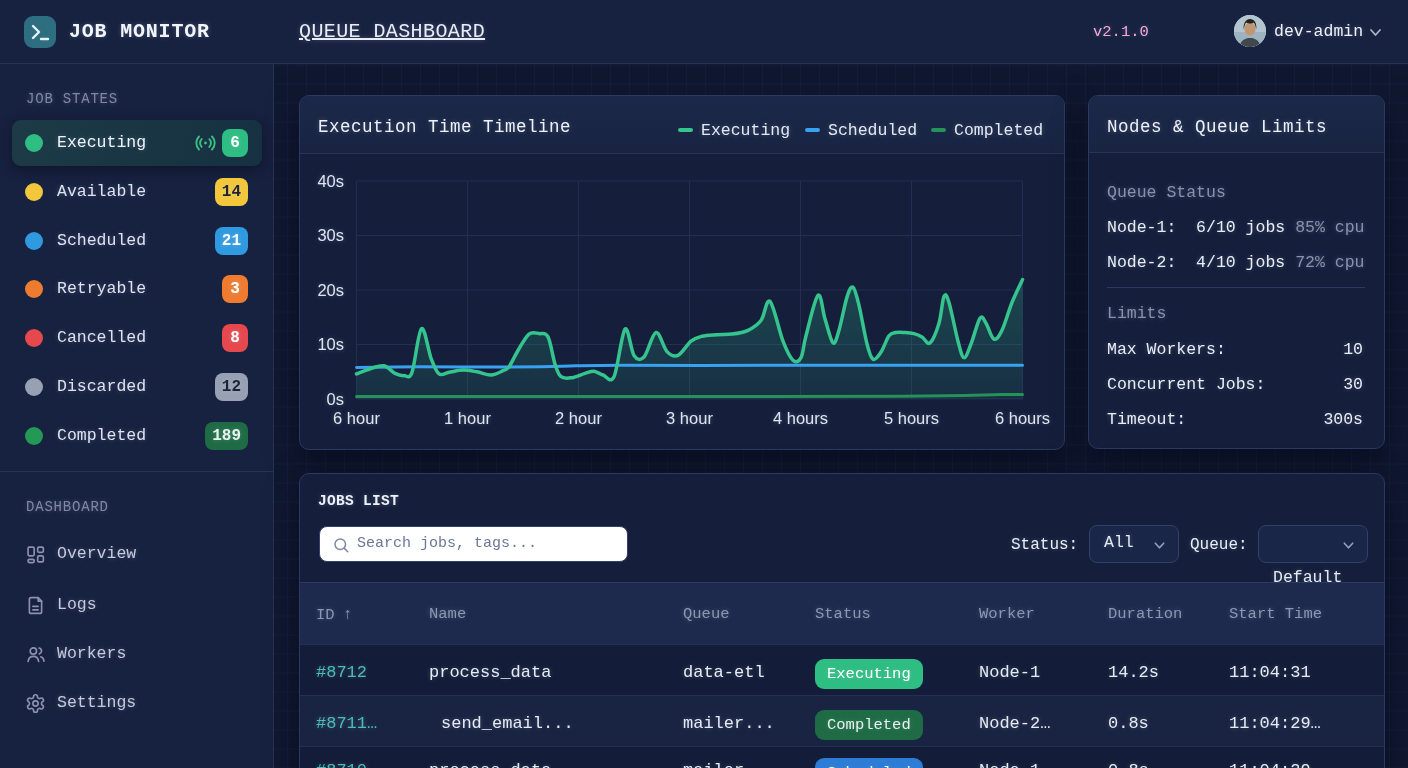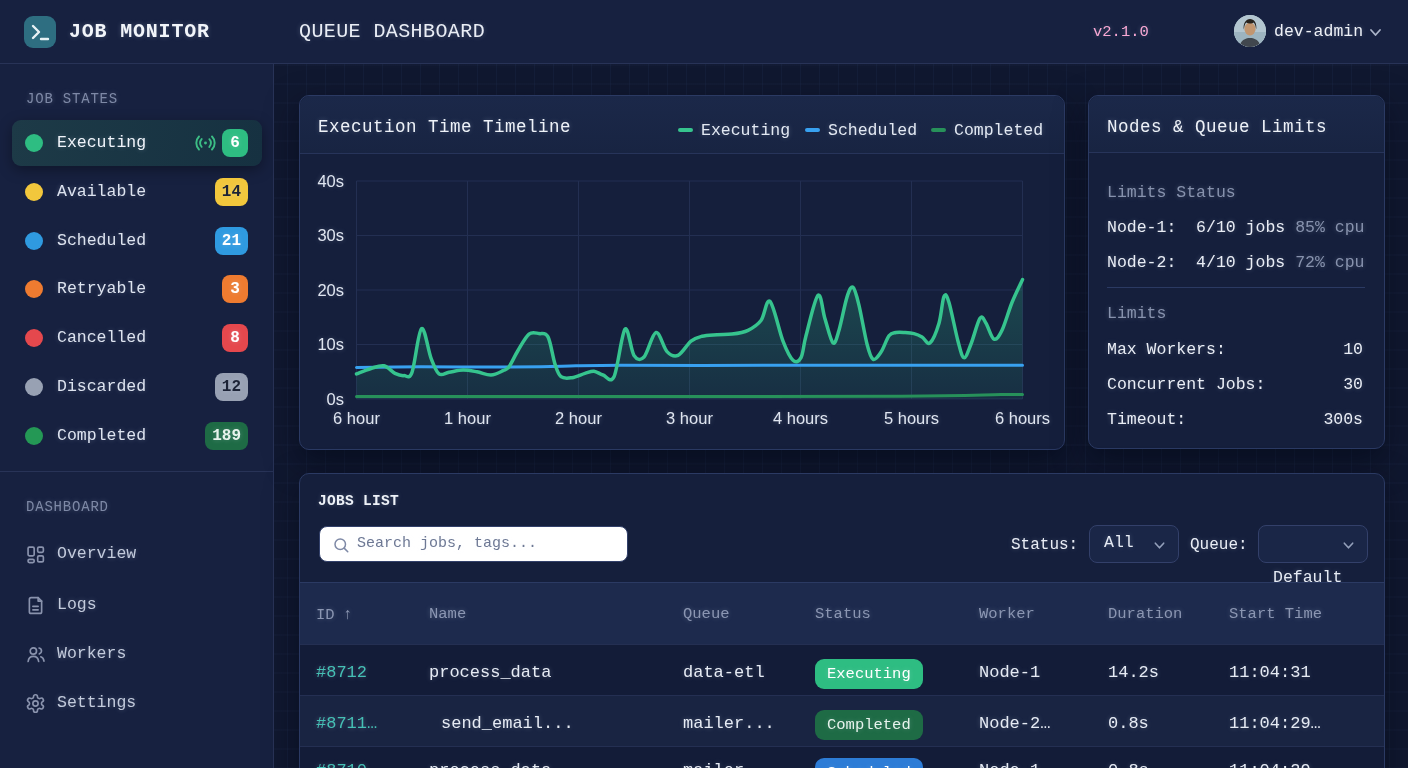--- a/index.html
+++ b/index.html
@@ -46,21 +46,21 @@
 </head>
 <body>
 <div id="header">
   <div class="abs" style="left:24px;top:16px;width:32px;height:32px;border-radius:9px;background:#2e6e81;">
     <svg width="32" height="32" viewBox="0 0 32 32">
         <path d="M9 10l6 6-6 6" stroke="#e8f2f5" stroke-width="2.4" fill="none" stroke-linecap="round" stroke-linejoin="round"></path>
         <path d="M17 23h7" stroke="#e8f2f5" stroke-width="2.4" fill="none" stroke-linecap="round"></path>
       </svg>
   </div>
   <div class="abs" style="left:69px;top:20px;font-size:20px;font-weight:bold;letter-spacing:0.8px;color:#f2f5fa;">JOB MONITOR</div>
-  <div class="abs" style="left:299px;top:20px;font-size:20px;letter-spacing:0.4px;color:#e9edf5;">QUEUE DASHBOARD</div>
+  <div class="abs" style="left:299px;top:20px;font-size:20px;letter-spacing:0.4px;color:#e9edf5;text-decoration:underline;">QUEUE DASHBOARD</div>
   <div class="abs" style="left:1093px;top:23px;font-size:15.5px;color:#f9a8d4;">v2.1.0</div>
   <div class="abs" style="left:1234px;top:15px;width:32px;height:32px;border-radius:50%;overflow:hidden;background:#a9bfca;">
     <svg width="32" height="32" viewBox="0 0 32 32">
         <rect width="32" height="32" fill="#b3c6d0"></rect>
         <rect y="17" width="32" height="15" fill="#9db4c0"></rect>
         <ellipse cx="16" cy="14" rx="5.6" ry="6.4" fill="#c29670"></ellipse>
         <path d="M9.8 14.5c-1-6 2.2-10.5 6.2-10.5s7.2 4 6.2 10.5c-.5-3.5-1.4-6-2.6-7-1.5 1.2-5 1.5-7.4 0-1.2 1-1.9 3.5-2.4 7z" fill="#26221e"></path>
         <path d="M5.5 32c1-6.5 5.5-9 10.5-9s9.5 2.5 10.5 9z" fill="#41474e"></path>
       </svg>
   </div>
@@ -200,21 +200,21 @@
     <text x="500.5" y="328" text-anchor="middle">4 hours</text>
     <text x="611.5" y="328" text-anchor="middle">5 hours</text>
     <text x="722.5" y="328" text-anchor="middle">6 hours</text>
    </g>
   </svg>
  </div>
 
  <div class="panel" style="left:814px;top:31px;width:297px;height:354px;">
   <div class="phead" style="position:absolute;left:0;top:0;width:295px;height:57px;"></div>
   <div class="ptitle" style="left:18px;top:21px;">Nodes &amp; Queue Limits</div>
-  <div class="kv gray" style="left:18px;top:87px;">Limits Status</div>
+  <div class="kv gray" style="left:18px;top:87px;">Queue Status</div>
   <div class="kv" style="left:18px;top:122px;">Node-1:&nbsp;&nbsp;6/10 jobs <span class="gray">85% cpu</span></div>
   <div class="kv" style="left:18px;top:157px;">Node-2:&nbsp;&nbsp;4/10 jobs <span class="gray">72% cpu</span></div>
   <div style="position:absolute;left:18px;top:191px;width:258px;height:1px;background:#2b3a63;"></div>
   <div class="kv gray" style="left:18px;top:208px;">Limits</div>
   <div class="kv" style="left:18px;top:244px;">Max Workers:</div>
       <div class="kvr" style="top:244px;">10</div>
   <div class="kv" style="left:18px;top:279px;">Concurrent Jobs:</div>
       <div class="kvr" style="top:279px;">30</div>
   <div class="kv" style="left:18px;top:314px;">Timeout:</div>
       <div class="kvr" style="top:314px;">300s</div>

